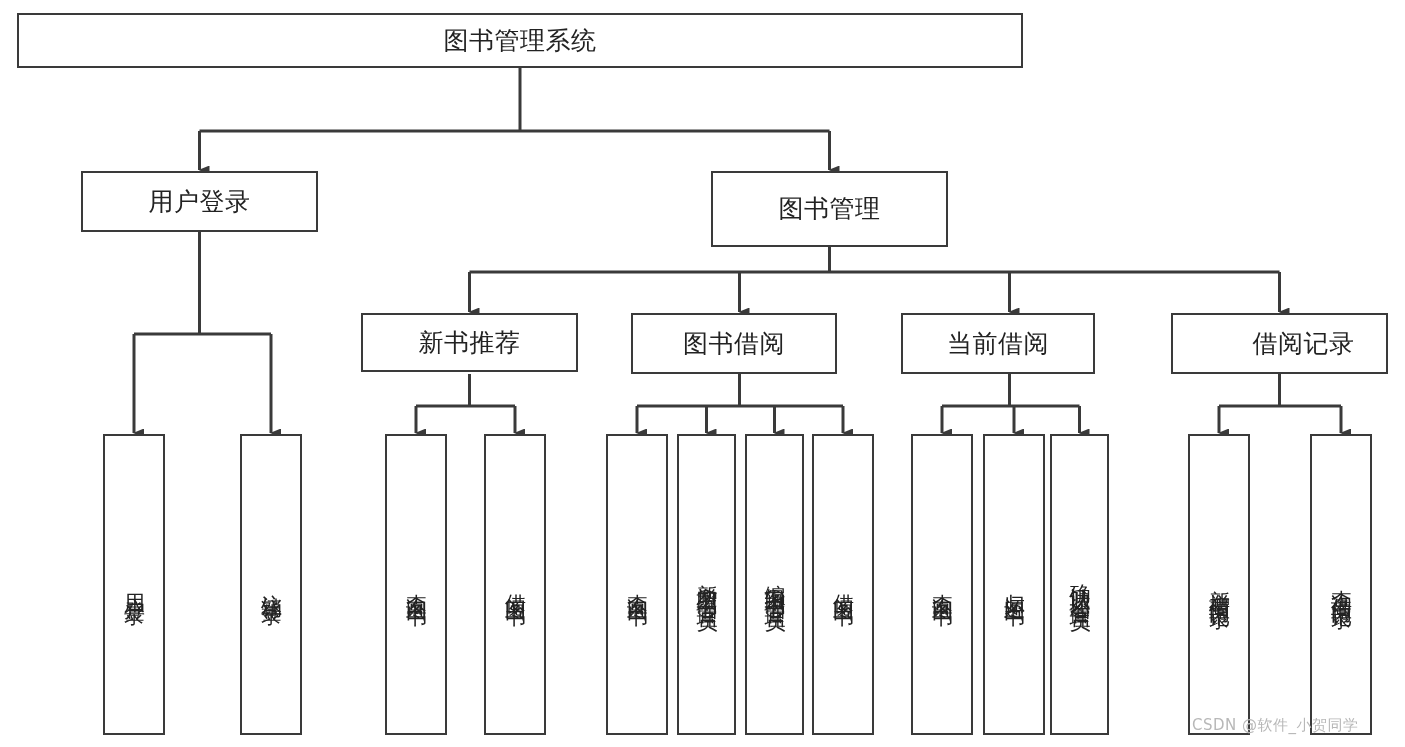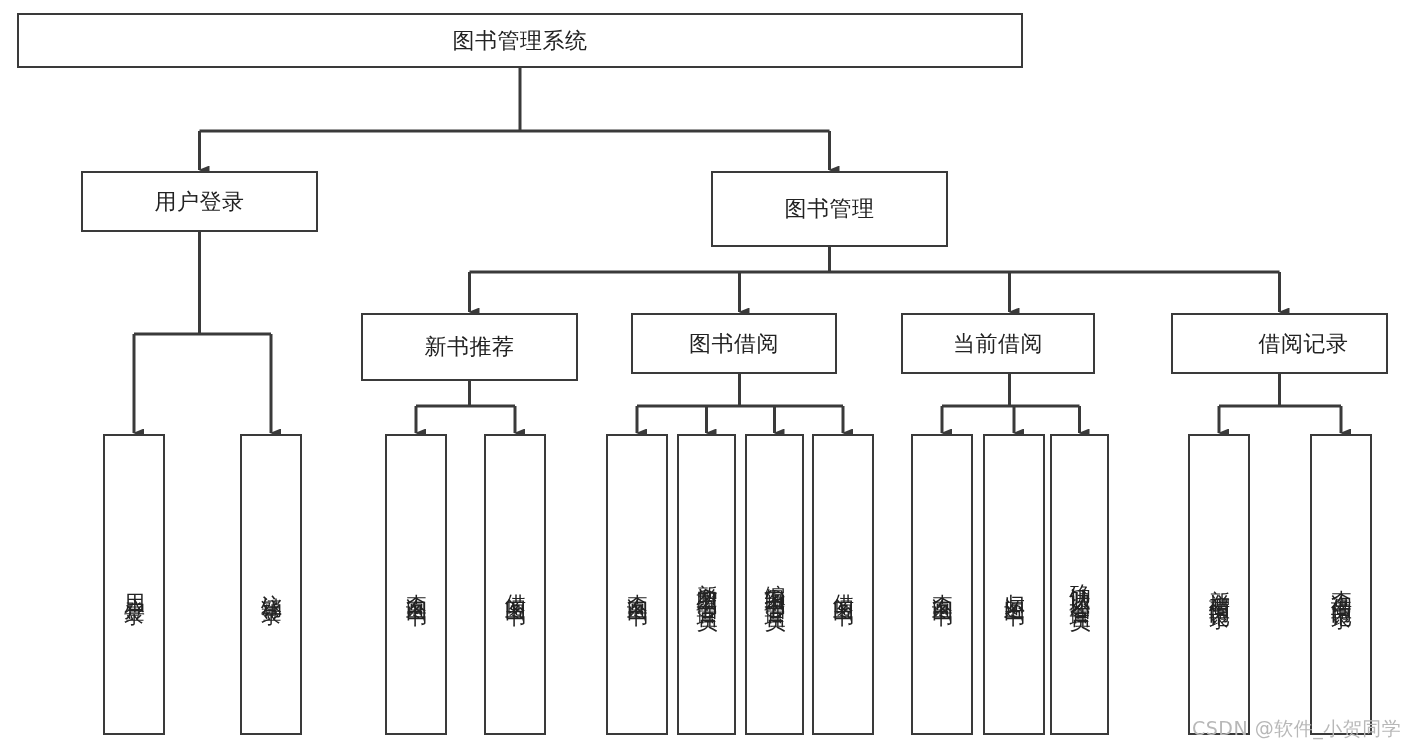--- a/index.html
+++ b/index.html
@@ -30,36 +30,36 @@
     position: absolute;
     box-sizing: border-box;
     border: 2px solid #3a3a3a;
     background: #ffffff;
     display: flex;
     align-items: center;
     justify-content: center;
     overflow: hidden;
   }
   .node-label {
-    font-size: 22px;
+    font-size: 25px;
     color: #222222;
     line-height: 1.18;
     letter-spacing: 0.5px;
     white-space: nowrap;
     text-align: center;
   }
   .node-box.vertical .node-label {
     writing-mode: vertical-rl;
     text-orientation: upright;
     letter-spacing: 4px;
     font-size: 21px;
   }
   .watermark {
     position: absolute;
-    font-size: 19px;
+    font-size: 15px;
     color: #b8b8b8;
     white-space: nowrap;
     letter-spacing: 0.5px;
   }
 </style>
 </head>
 <body>
 
 <div id="diagram-root">
 
@@ -110,21 +110,21 @@
     <span class="node-label">图书管理系统</span>
   </div>
 
   <div class="node-box" id="node-user-login" style="left: 81px; top: 171px; width: 237px; height: 61px;">
     <span class="node-label">用户登录</span>
   </div>
   <div class="node-box" id="node-book-management" style="left: 711px; top: 171px; width: 237px; height: 76px;">
     <span class="node-label">图书管理</span>
   </div>
 
-  <div class="node-box" id="node-new-book-recommend" style="left: 361px; top: 313px; width: 217px; height: 68px;">
+  <div class="node-box" id="node-new-book-recommend" style="left: 361px; top: 313px; width: 217px; height: 59px;">
     <span class="node-label">新书推荐</span>
   </div>
   <div class="node-box" id="node-book-borrow" style="left: 631px; top: 313px; width: 206px; height: 61px;">
     <span class="node-label">图书借阅</span>
   </div>
   <div class="node-box" id="node-current-borrow" style="left: 901px; top: 313px; width: 194px; height: 61px;">
     <span class="node-label">当前借阅</span>
   </div>
   <div class="node-box" id="node-borrow-record" style="left: 1171px; top: 313px; width: 217px; height: 61px; padding-left: 48px;">
     <span class="node-label">借阅记录</span>

